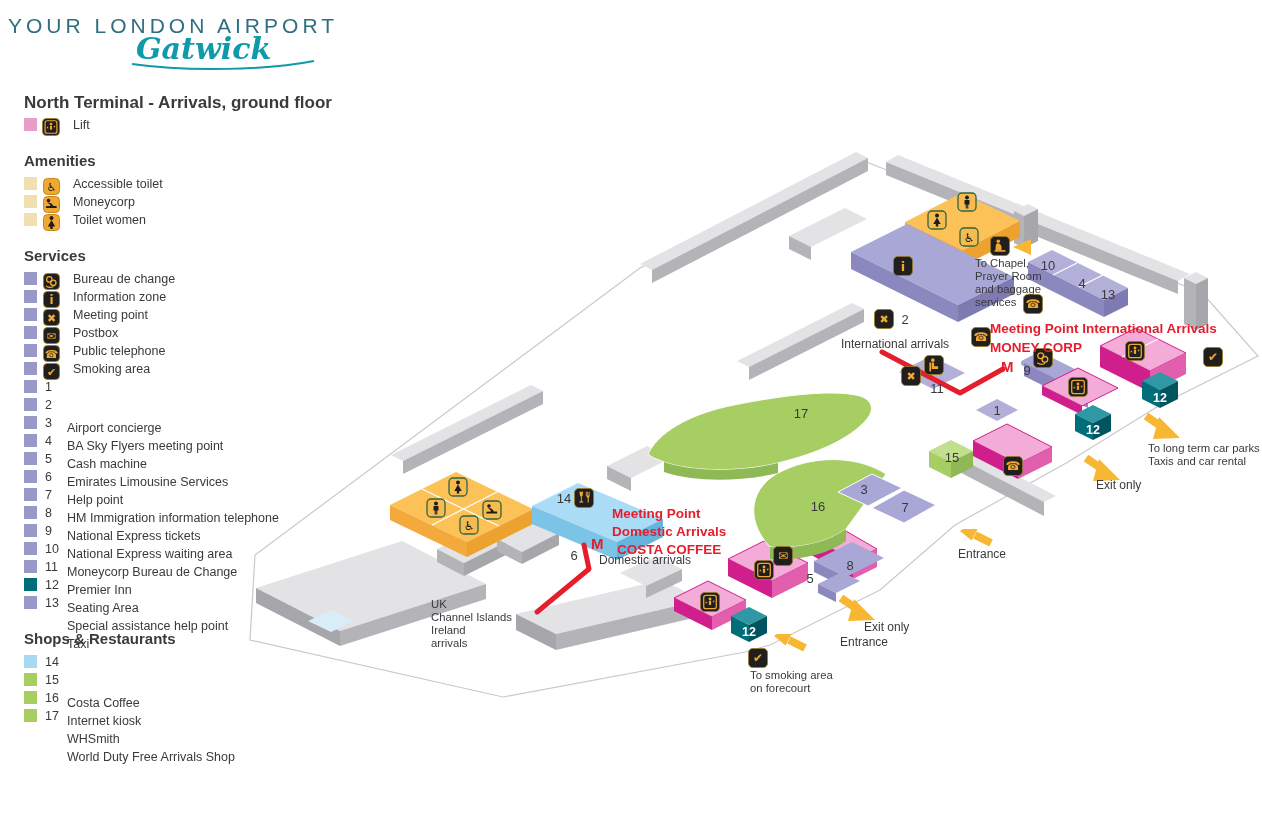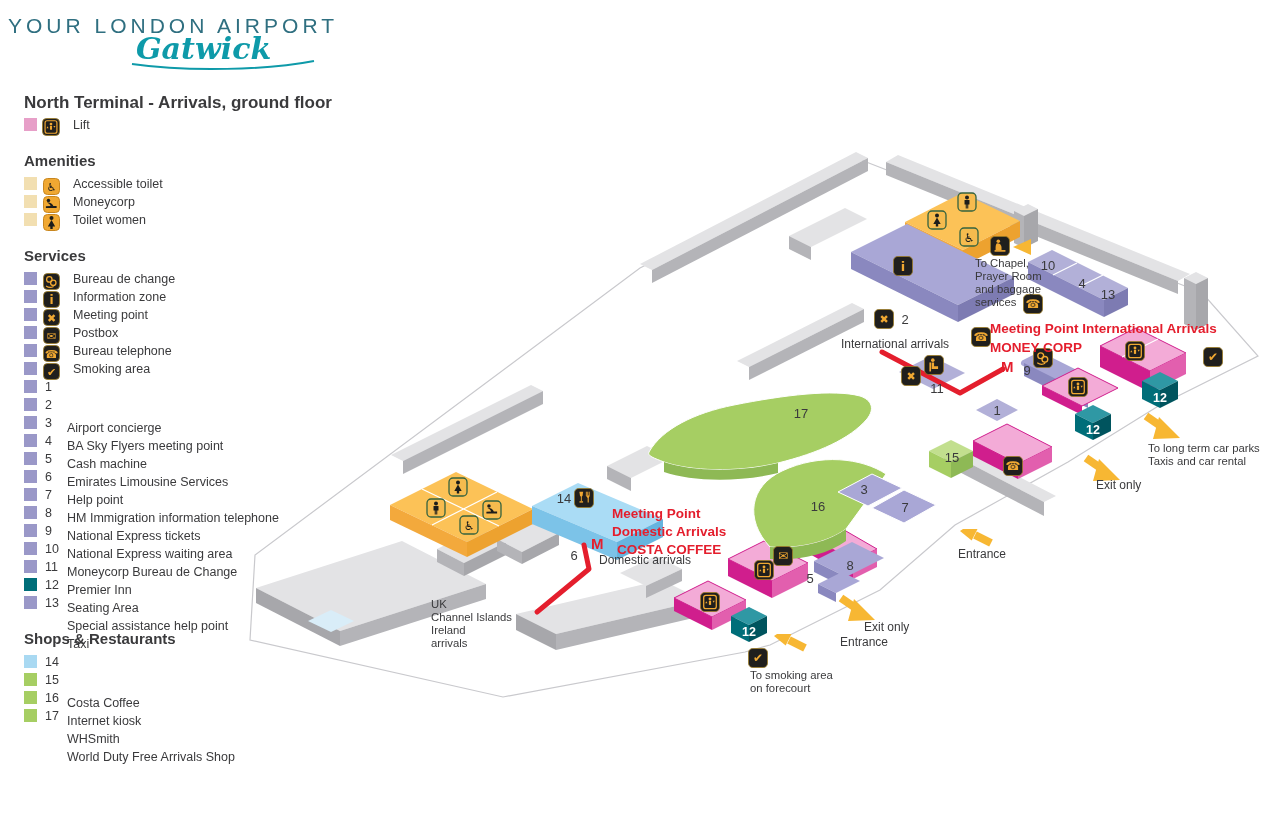--- a/index.html
+++ b/index.html
@@ -185,21 +185,21 @@
     <span class="llab">Postbox</span>
   </div>
   <div class="row">
     <span class="sw lav"></span>
     <span class="lic">
       <svg width="17" height="17">
             <rect class="icoB" x="0.5" y="0.5" width="16" height="16" rx="4"></rect>
             <text x="8.5" y="12.7" class="icoG" font-size="11">☎</text>
           </svg>
     </span>
-    <span class="llab">Bureau telephone</span>
+    <span class="llab">Public telephone</span>
   </div>
   <div class="row">
     <span class="sw lav"></span>
     <span class="lic">
       <svg width="17" height="17">
             <rect class="icoB" x="0.5" y="0.5" width="16" height="16" rx="4"></rect>
             <text x="8.5" y="12.7" class="icoG" font-size="11">✔</text>
           </svg>
     </span>
     <span class="llab">Smoking area</span>

